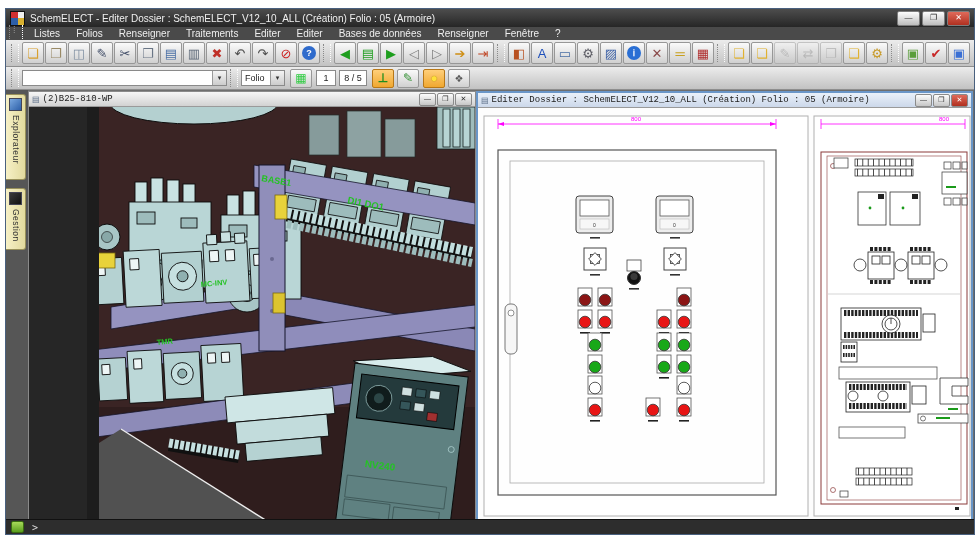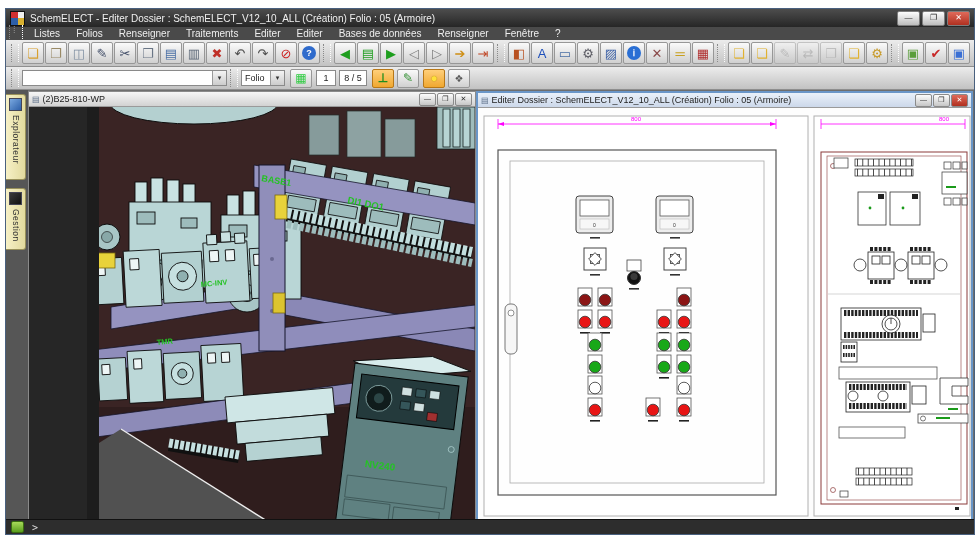--- a/index.html
+++ b/index.html
@@ -41,21 +41,21 @@
   .workspace{position:absolute;left:0;top:81px;right:0;bottom:15px;background:#6e6e6e;overflow:hidden;}
   .sidestrip{position:absolute;left:0;top:0;width:22px;bottom:0;background:#565656;}
   .sidetab{position:absolute;left:0;width:20px;background:linear-gradient(90deg,#f6f0c6,#e2da9e);border:1px solid #98905a;border-left:none;border-radius:0 3px 3px 0;display:flex;flex-direction:column;align-items:center;padding:3px 0;box-sizing:border-box;}
   .sidetab .ticon{width:11px;height:11px;border:1px solid #445;margin-bottom:4px;background:linear-gradient(135deg,#79a8e0,#2d5fa8);}
   .sidetab.gestion .ticon{background:linear-gradient(135deg,#3a3a3a,#111) ;position:relative;}
   .sidetab span{writing-mode:vertical-rl;font-size:8.5px;color:#333;letter-spacing:.5px;}
 
   .mdi{position:absolute;background:#fff;box-sizing:border-box;}
   .mdi-titlebar{height:15px;background:linear-gradient(#f6f6f6,#d2d2d2);border-bottom:1px solid #9a9a9a;display:flex;align-items:center;padding:0 3px;box-sizing:border-box;}
   .mdi-titlebar .doc{font-size:8px;color:#566a84;margin-right:3px;}
-  .mdi-titlebar .mtitle{flex:1;font-size:9px;color:#222;white-space:nowrap;overflow:hidden;}
+  .mdi-titlebar .mtitle{flex:1;font-size:9px;color:#222;white-space:nowrap;overflow:hidden;font-family:Liberation Mono, monospace;}
   .mbtn{width:15px;height:11px;font-size:7px;line-height:10px;text-align:center;color:#333;background:linear-gradient(#fdfdfd,#c6c6c6);border:1px solid #8a8a8a;border-radius:2px;margin-left:1px;}
   .mbtn.close-red{background:linear-gradient(#e06a5a,#b03020);color:#fff;}
   .mdi.left{left:22px;top:1px;width:448px;height:430px;border:1px solid #8a8a8a;}
   .mdi.right{left:470px;top:1px;width:497px;height:430px;border:2px solid #6a96c8;}
   .mdi-content{position:absolute;left:0;right:0;bottom:0;overflow:hidden;}
   .mdi.left .mdi-content{top:15px;background:#262626;}
   .mdi.right .mdi-content{top:15px;background:#fff;}
 
   
   .statusbar{position:absolute;left:0;right:0;bottom:0;height:15px;background:#2d2d2d;display:flex;align-items:center;padding:0 5px;box-sizing:border-box;border-top:1px solid #111;}

